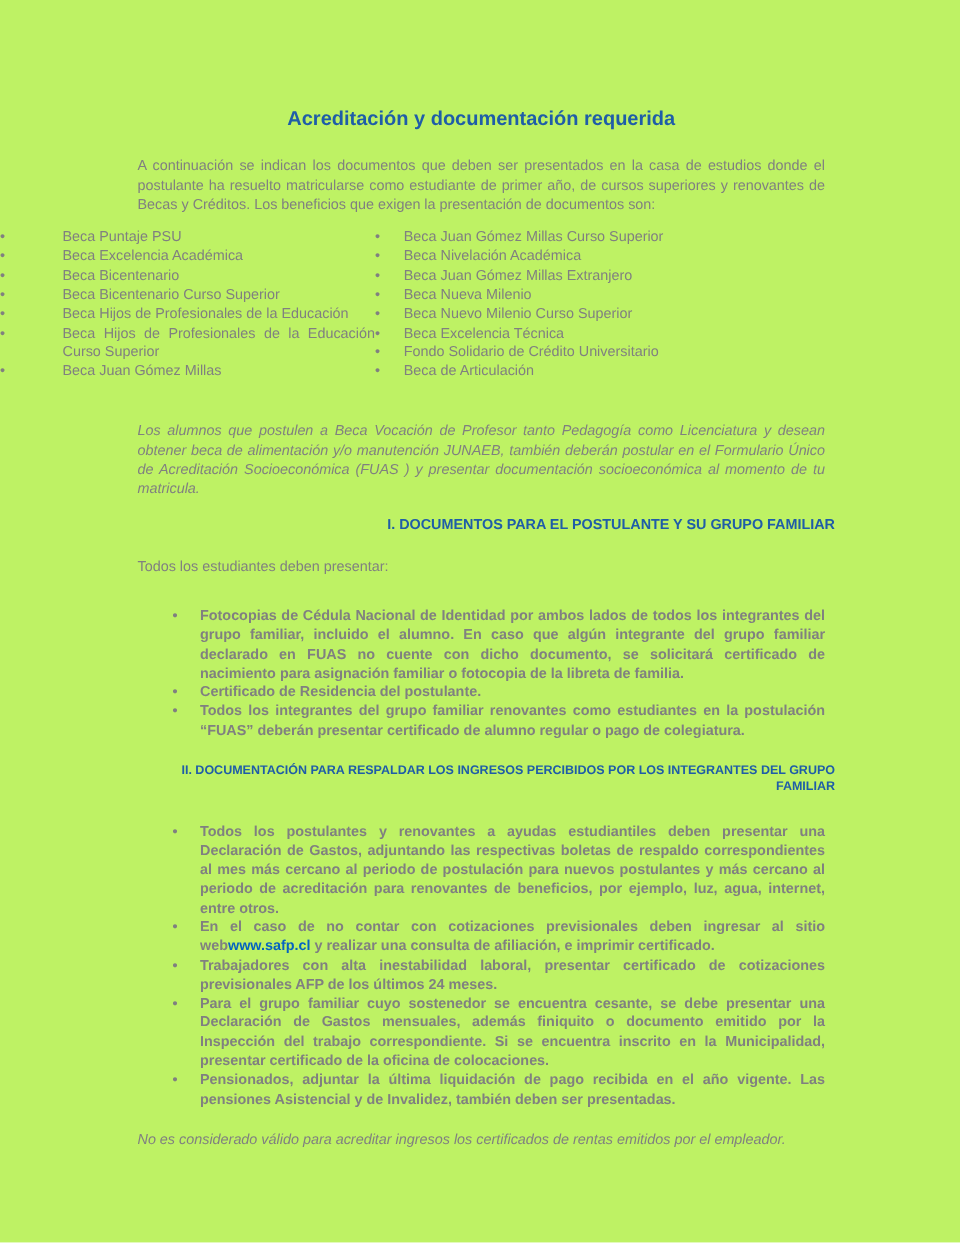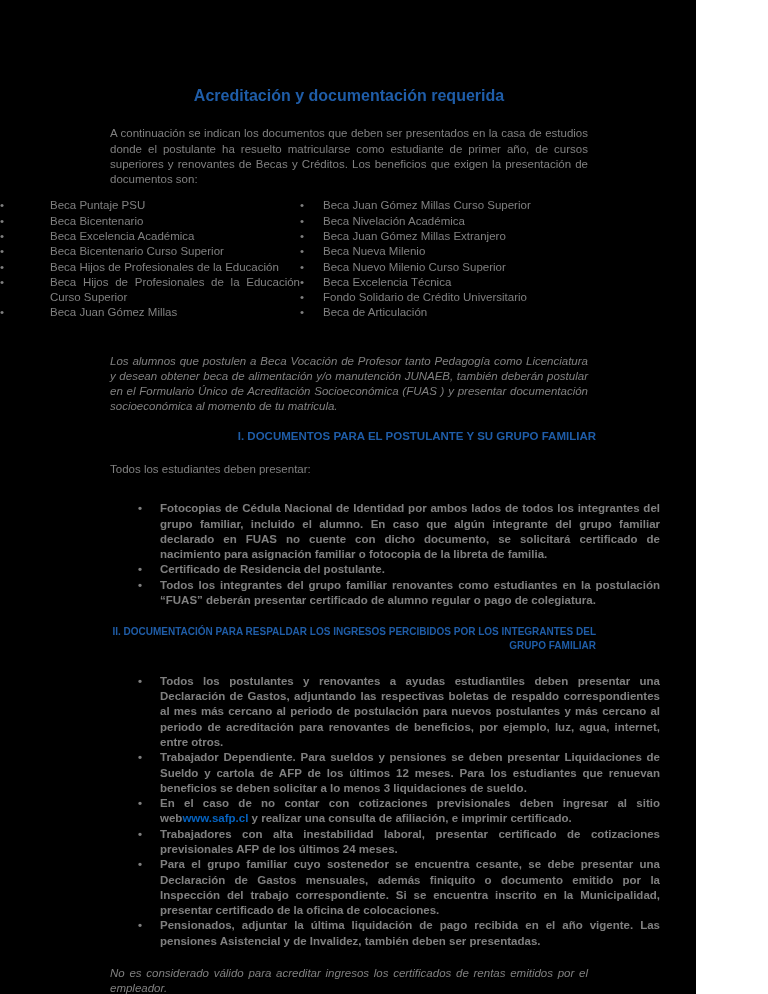--- a/index.html
+++ b/index.html
@@ -2,23 +2,23 @@
 <html lang="es"><head>
 <meta charset="utf-8">
 <style>
   html, body {
     margin: 0;
     padding: 0;
     background: #ffffff;
   }
   .page {
     position: relative;
-    width: 696px;
+    width: 768px;
     height: 994px;
-    background: #000000;
+    background: #bef264;
     overflow: hidden;
     box-sizing: border-box;
     font-family: "Liberation Sans", "DejaVu Sans", sans-serif;
     font-size: 11.5px;
     line-height: 1.33;
     color: #808080;
   }
   .doc-title {
     margin: 85px 108px 0 110px;
     text-align: center;
@@ -105,22 +105,22 @@
 
 <div class="page">
 
   <h1 class="doc-title">Acreditación y documentación requerida</h1>
 
   <p class="intro">A continuación se indican los documentos que deben ser presentados en la casa de estudios donde el postulante ha resuelto matricularse como estudiante de primer año, de cursos superiores y renovantes de Becas y Créditos. Los beneficios que exigen la presentación de documentos son:</p>
 
   <div class="benefits">
     <ul class="benefits-left">
       <li>Beca Puntaje PSU</li>
+      <li>Beca Excelencia Académica</li>
       <li>Beca Bicentenario</li>
-      <li>Beca Excelencia Académica</li>
       <li>Beca Bicentenario Curso Superior</li>
       <li>Beca Hijos de Profesionales de la Educación</li>
       <li>Beca Hijos de Profesionales de la Educación Curso Superior</li>
       <li>Beca Juan Gómez Millas</li>
     </ul>
     <ul class="benefits-right">
       <li>Beca Juan Gómez Millas Curso Superior</li>
       <li>Beca Nivelación Académica</li>
       <li>Beca Juan Gómez Millas Extranjero</li>
       <li>Beca Nueva Milenio</li>
@@ -143,21 +143,20 @@
       <li>Certificado de Residencia del postulante.</li>
       <li>Todos los integrantes del grupo familiar renovantes como estudiantes en la postulación “FUAS” deberán presentar certificado de alumno regular o pago de colegiatura.</li>
     </ul>
   </div>
 
   <h2 class="section-heading" style="font-size:10px; margin-top:17px;">II. DOCUMENTACIÓN PARA RESPALDAR LOS INGRESOS PERCIBIDOS POR LOS INTEGRANTES DEL GRUPO FAMILIAR</h2>
 
   <div class="req-block" style="margin-top:22px;">
     <ul class="req-list">
       <li>Todos los postulantes y renovantes a ayudas estudiantiles deben presentar una Declaración de Gastos, adjuntando las respectivas boletas de respaldo correspondientes al mes más cercano al periodo de postulación para nuevos postulantes y más cercano al periodo de acreditación para renovantes de beneficios, por ejemplo, luz, agua, internet, entre otros.</li>
-      <li>Trabajador Dependiente. Para sueldos y pensiones se deben presentar Liquidaciones de Sueldo y cartola de AFP de los últimos 12 meses. Para los estudiantes que renuevan beneficios se deben solicitar a lo menos 3 liquidaciones de sueldo.</li>
       <li>
         <span>En el caso de no contar con cotizaciones previsionales deben ingresar al sitio web</span><a class="safp-link">www.safp.cl</a><span> y realizar una consulta de afiliación, e imprimir certificado.</span>
       </li>
       <li>Trabajadores con alta inestabilidad laboral, presentar certificado de cotizaciones previsionales AFP de los últimos 24 meses.</li>
       <li>Para el grupo familiar cuyo sostenedor se encuentra cesante, se debe presentar una Declaración de Gastos mensuales, además finiquito o documento emitido por la Inspección del trabajo correspondiente. Si se encuentra inscrito en la Municipalidad, presentar certificado de la oficina de colocaciones.</li>
       <li>Pensionados, adjuntar la última liquidación de pago recibida en el año vigente. Las pensiones Asistencial y de Invalidez, también deben ser presentadas.</li>
     </ul>
   </div>
 
   <p class="footer-note">No es considerado válido para acreditar ingresos los certificados de rentas emitidos por el empleador.</p>

